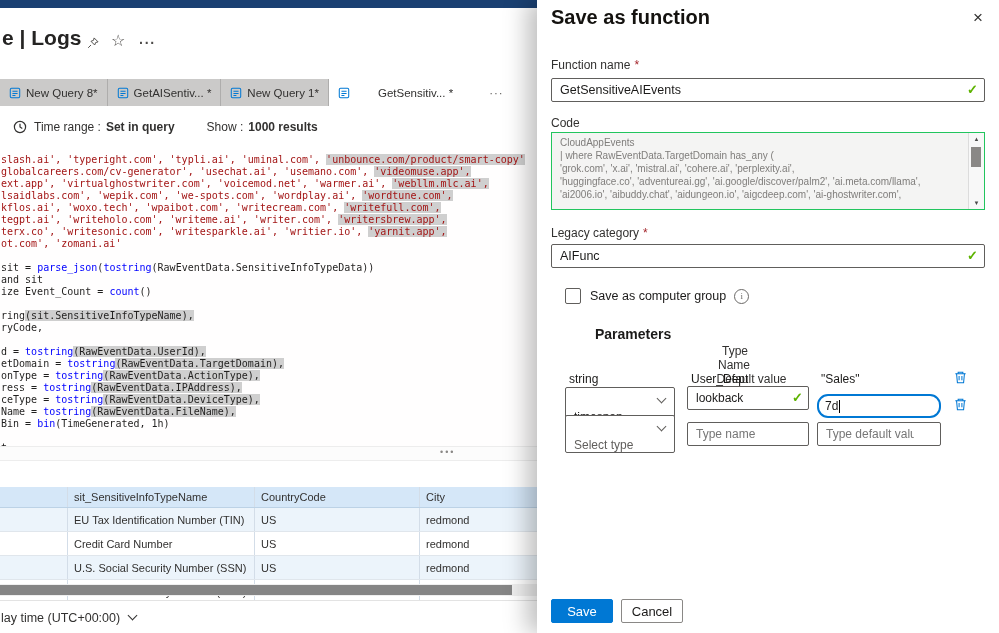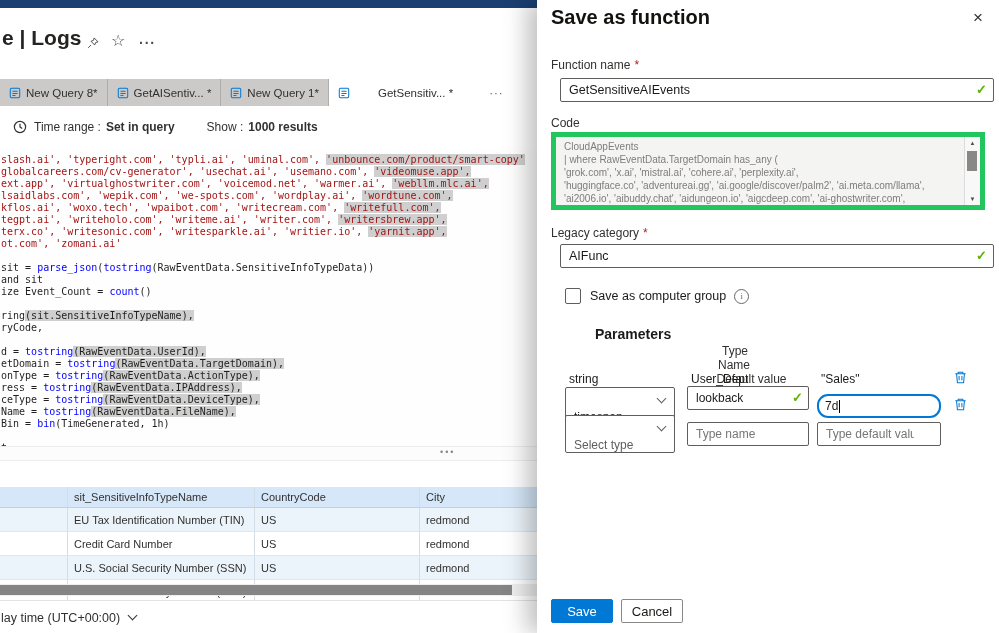--- a/index.html
+++ b/index.html
@@ -59,28 +59,28 @@
   .chev{display:inline-block;width:6px;height:6px;border-right:1.4px solid #323130;border-bottom:1.4px solid #323130;transform:rotate(45deg);margin-left:9px;margin-top:-4px;}
 
   
   .panel{position:absolute;left:537px;top:0;width:462px;height:633px;background:#fff;
          box-shadow:-10px 0 22px rgba(0,0,0,.25);z-index:20;}
   .p-title{position:absolute;left:14px;top:6px;font-size:20px;font-weight:600;color:#14120f;}
   .p-close{position:absolute;right:16px;top:8px;font-size:17px;color:#323130;cursor:pointer;}
   .flabel{position:absolute;left:14px;font-size:12px;color:#323130;}
   .req{color:#a4262c;margin-left:4px;}
   .l1{top:58px;} .l2{top:116px;} .l3{top:226px;text-align:center;}
-  .iwrap{position:absolute;left:23px;width:434px;height:24px;}
+  .iwrap{position:absolute;left:14px;width:434px;height:24px;}
   .w1{top:78px;} .w2{top:244px;}
   .tinput{box-sizing:border-box;height:24px;width:100%;border:1px solid #605e5c;border-radius:2px;background:#fff;
           font-family:"Liberation Sans",sans-serif;font-size:12.5px;color:#1b1a19;padding:0 24px 0 8px;outline:none;}
   .tinput::placeholder{color:#767676;}
   .vcheck{position:absolute;right:7px;top:4px;color:#5db300;font-size:13px;font-weight:700;}
 
-  .codebox{position:absolute;left:14px;top:132px;width:434px;height:78px;border:5px solid #22c55e;background:#f4f4f3;box-sizing:border-box;}
+  .codebox{position:absolute;left:14px;top:132px;width:434px;height:78px;border:1px solid #22c55e;background:#f4f4f3;box-sizing:border-box;}
   .code-lines{position:absolute;left:0;top:0;right:15px;bottom:0;padding:3px 4px 0 8px;overflow:hidden;
               font-size:10px;line-height:13px;color:#7f7d7b;white-space:nowrap;}
   .vscroll{position:absolute;right:0;top:0;width:15px;height:100%;background:#f8f8f8;border-left:1px solid #dcdcdc;}
   .sarrow{position:absolute;left:0;width:100%;text-align:center;font-size:6px;color:#4a4a4a;cursor:pointer;}
   .sup{top:3px;} .sdown{bottom:3px;}
   .vthumb{position:absolute;left:2px;top:14px;width:10px;height:20px;background:#8a8886;cursor:pointer;}
 
   .cgrow{position:absolute;left:28px;top:288px;display:flex;align-items:center;}
   .cbox{width:16px;height:16px;border:1px solid #605e5c;border-radius:2px;background:#fff;box-sizing:border-box;cursor:pointer;}
   .cblabel{margin-left:9px;font-size:12.5px;color:#1b1a19;}

